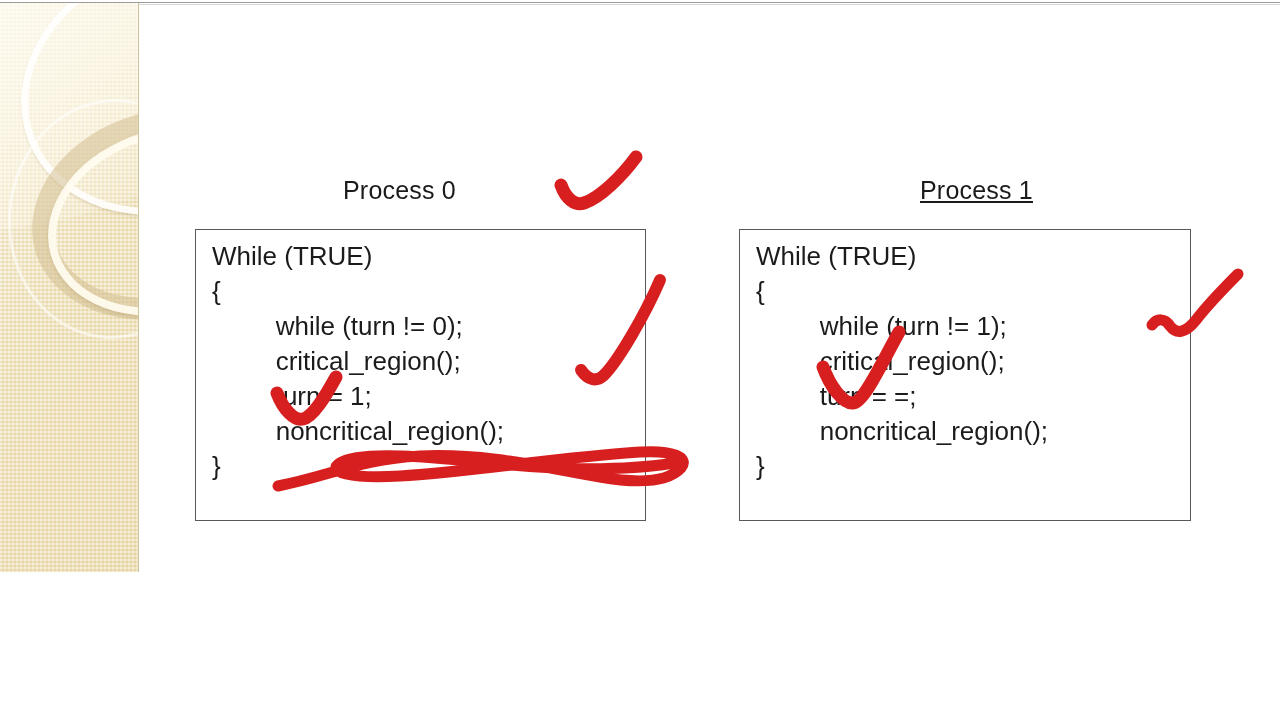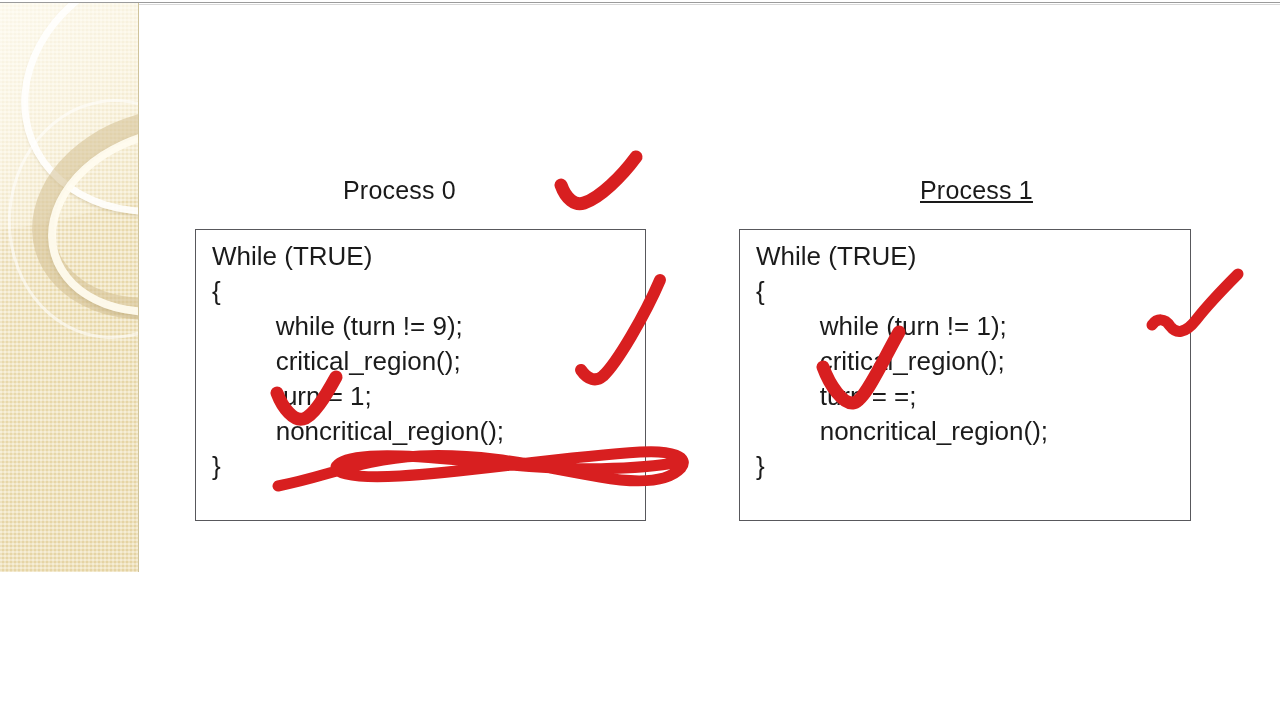--- a/index.html
+++ b/index.html
@@ -162,21 +162,21 @@
     <div class="ring" id="ring-d"></div>
     <div class="ring" id="ring-b"></div>
     <div class="ring" id="ring-c"></div>
   </div>
 
   <div class="proc-title" id="title-0">Process 0</div>
 
   <div class="code-box" id="box-0">
     <div class="code"><span>While (TRUE)</span>
 <span>{</span>
-<span class="ind">while (turn != 9);</span>
+<span class="ind">while (turn != 0);</span>
 <span class="ind">critical_region();</span>
 <span class="ind">turn = 1;</span>
 <span class="ind">noncritical_region();</span>
 <span>}</span></div>
   </div>
 
   <div class="proc-title" id="title-1">Process 1</div>
 
   <div class="code-box" id="box-1">
     <div class="code"><span>While (TRUE)</span>

